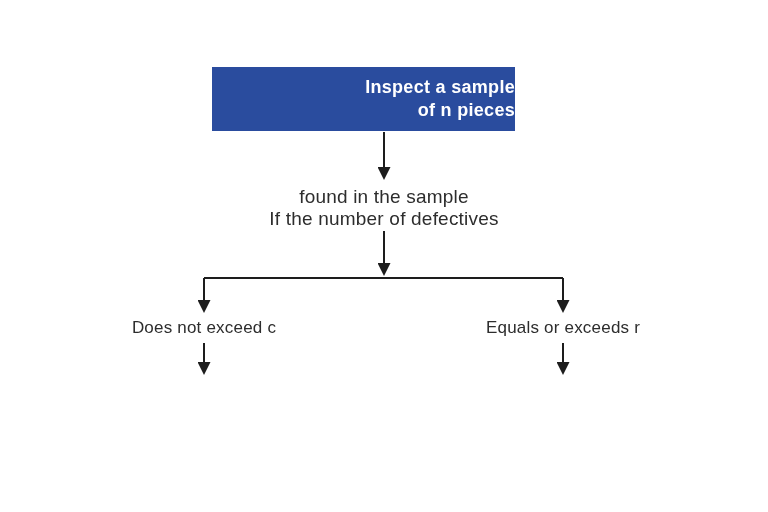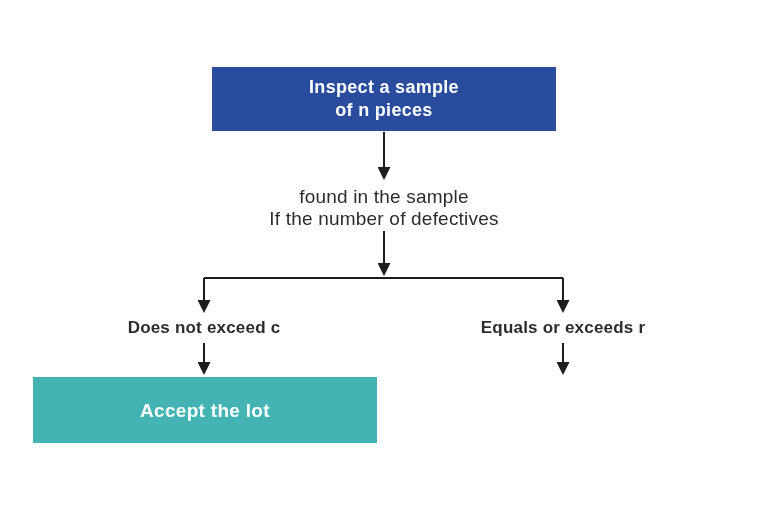--- a/index.html
+++ b/index.html
@@ -29,21 +29,21 @@
     flex-direction: column;
     align-items: center;
     justify-content: center;
     color: #ffffff;
     font-weight: 700;
     font-size: 18px;
     line-height: 23px;
     text-align: center;
     letter-spacing: 0.3px;
   }
-  .start-box  { left: 212px; top: 67px;  width: 344px; height: 64px; }
+  .start-box  { left: 212px; top: 67px;  width: 303px; height: 64px; align-items: flex-end; }
   .accept-box { left: 33px;  top: 377px; width: 344px; height: 66px; font-size: 19px; }
   .reject-box { left: 392px; top: 377px; width: 340px; height: 65px; font-size: 19px; }
   .condition-text {
     position: absolute;
     left: 384px;
     top: 186px;
     transform: translateX(-50%);
     width: 340px;
     text-align: center;
     color: #2d2d2d;
@@ -53,21 +53,21 @@
     letter-spacing: 0.2px;
     white-space: nowrap;
   }
   .branch-label {
     position: absolute;
     top: 318px;
     transform: translateX(-50%);
     color: #2d2d2d;
     font-size: 17px;
     line-height: 20px;
-    font-weight: 700;
+    font-weight: 400;
     letter-spacing: 0.2px;
     white-space: nowrap;
   }
   .branch-label.left  { left: 204px; }
   .branch-label.right { left: 563px; }
 </style>
 </head>
 <body>
 
 <div class="canvas">
@@ -95,18 +95,15 @@
   </div>
 
   <div class="condition-text">
     <div>found in the sample</div>
     <div>If the number of defectives</div>
   </div>
 
   <div class="branch-label left">Does not exceed c</div>
   <div class="branch-label right">Equals or exceeds r</div>
 
-  <div class="node-box accept-box" style="background-color: rgb(67, 180, 179);">
-    <div>Accept the lot</div>
-  </div>
 
 
 </div>
 
 </body></html>

